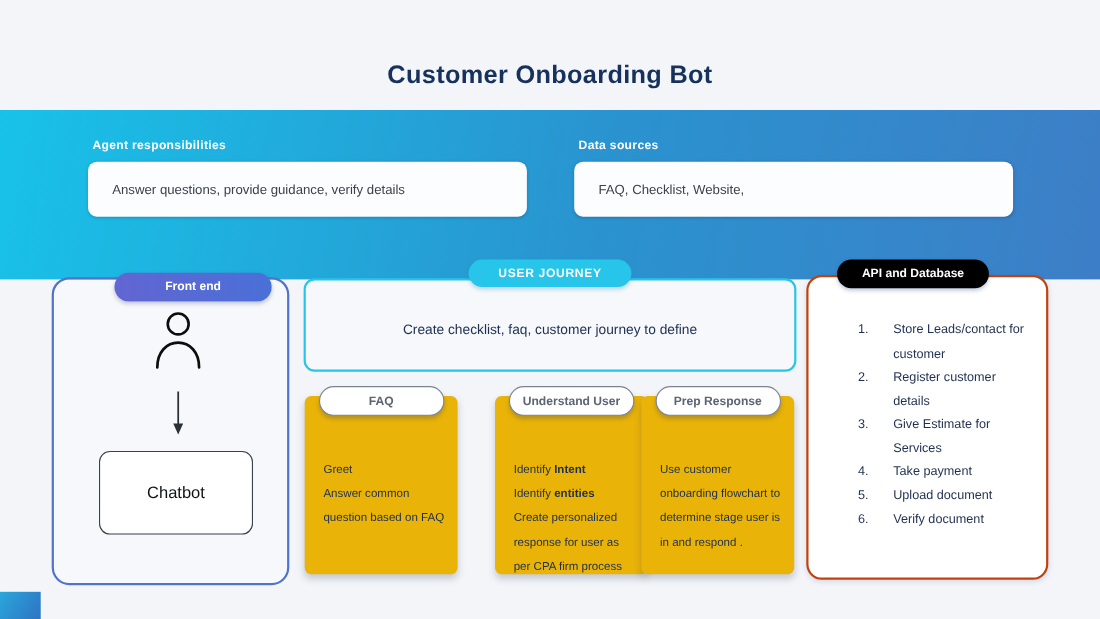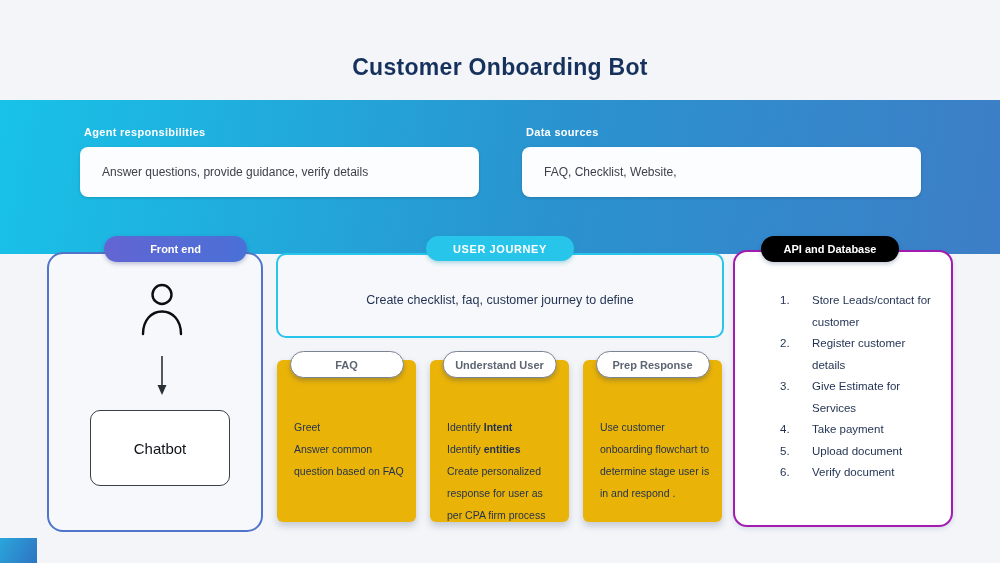--- a/index.html
+++ b/index.html
@@ -19,21 +19,21 @@
   .sources-label { left:526px; top:26px; }
   .banner-box { position:absolute; top:47px; width:399px; height:50px; background:#fcfdfe;
     border-radius:8px; box-shadow:0 1px 3px rgba(0,0,0,0.18);
     display:flex; align-items:center; padding-left:22px; font-size:12px; color:#3c414c; }
   .agent-box   { left:80px; }
   .sources-box { left:522px; }
 
   
   .frontend-panel { position:absolute; left:47px; top:252px; width:216px; height:280px;
     border:2px solid #4f74c9; border-radius:16px; background:rgba(255,255,255,0.35); }
-  .frontend-badge { position:absolute; left:104px; top:236px; width:143px; height:26px;
+  .frontend-badge { position:absolute; left:104px; top:248px; width:143px; height:26px;
     border-radius:13px; background:linear-gradient(90deg,#6265d2,#4a70d7); color:#fff;
     font-size:11px; font-weight:bold; display:flex; align-items:center; justify-content:center;
     box-shadow:0 2px 4px rgba(40,60,120,0.30); z-index:3; }
   .person-icon { position:absolute; left:136px; top:281px; }
   .arrow-icon  { position:absolute; left:154px; top:354px; }
   .chatbot-box { position:absolute; left:90px; top:410px; width:140px; height:76px;
     background:#ffffff; border:1.5px solid #3a3f49; border-radius:10px;
     display:flex; align-items:center; justify-content:center; font-size:15px; color:#0f1217; }
 
   
@@ -43,35 +43,35 @@
     box-shadow:0 2px 4px rgba(30,150,180,0.35); z-index:3; }
   .journey-box { position:absolute; left:276px; top:253px; width:448px; height:85px;
     border:2px solid #27c5e9; border-radius:10px; background:rgba(255,255,255,0.30);
     display:flex; flex-direction:column; align-items:center; justify-content:center;
     padding-top:8px; font-size:12.5px; color:#1f3050; line-height:22px; text-align:center;gap:27px; }
 
   
   .stage-card { position:absolute; top:360px; width:139px; height:162px; background:#eab308;
     border-radius:6px; box-shadow:0 4px 7px rgba(60,70,90,0.25); }
   .card-0 { left:277px; }
-  .card-1 { left:430px; }
+  .card-1 { left:450px; }
   .card-2 { left:583px; }
   .stage-badge { position:absolute; top:-9px; left:50%; transform:translateX(-50%);
     min-width:114px; height:27px; padding:0 12px; background:#ffffff;
     border:1.5px solid #7d8491; border-radius:14px; white-space:nowrap;
     display:flex; align-items:center; justify-content:center;
     font-size:11px; font-weight:bold; color:#5c6573; box-shadow:0 3px 4px rgba(60,70,90,0.30); }
   .card-body { position:absolute; top:56px; left:17px; right:9px;
     font-size:10.5px; line-height:22px; color:#1f3050; }
   .card-body p { margin:0; }
   .card-body .bold { font-weight:bold; }
 
   
   .api-panel { position:absolute; left:733px; top:250px; width:220px; height:277px;
-    background:#ffffff; border:2px solid #a21caf; border-radius:14px;
+    background:#ffffff; border:2px solid #c2410c; border-radius:14px;
     box-shadow:0 2px 5px rgba(50,80,130,0.15); }
   .api-badge { position:absolute; left:761px; top:236px; width:138px; height:26px;
     border-radius:13px; background:#000000; color:#fff; font-size:11px; font-weight:bold;
     display:flex; align-items:center; justify-content:center;
     box-shadow:0 2px 4px rgba(40,70,120,0.30); z-index:3; }
   .api-list { counter-reset:api; list-style:none; margin:38px 0 0 0;
     padding:0 18px 0 45px; font-size:11.5px; line-height:21.5px; color:#1f3050; }
   .api-list li { position:relative; padding-left:32px; counter-increment:api; }
   .api-list li::before { content:counter(api) "."; position:absolute; left:0; }
 

